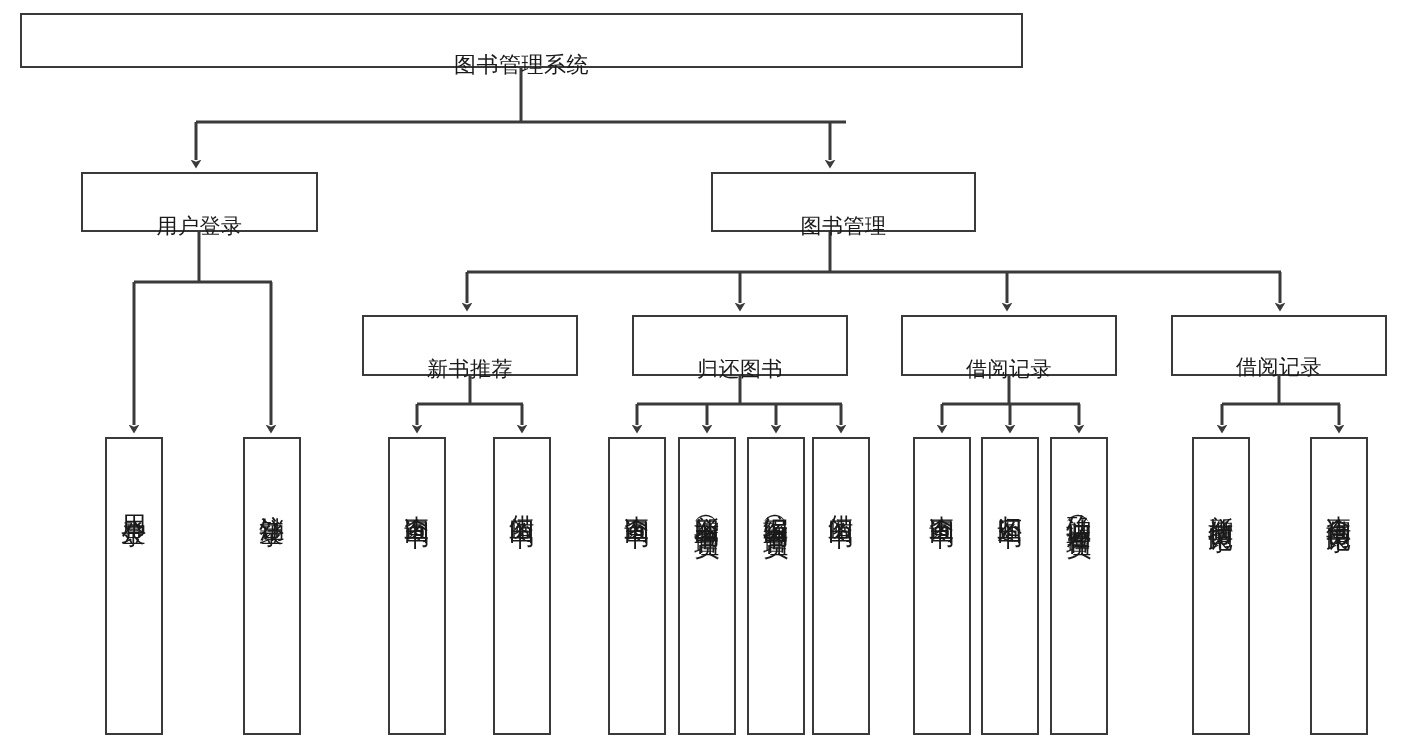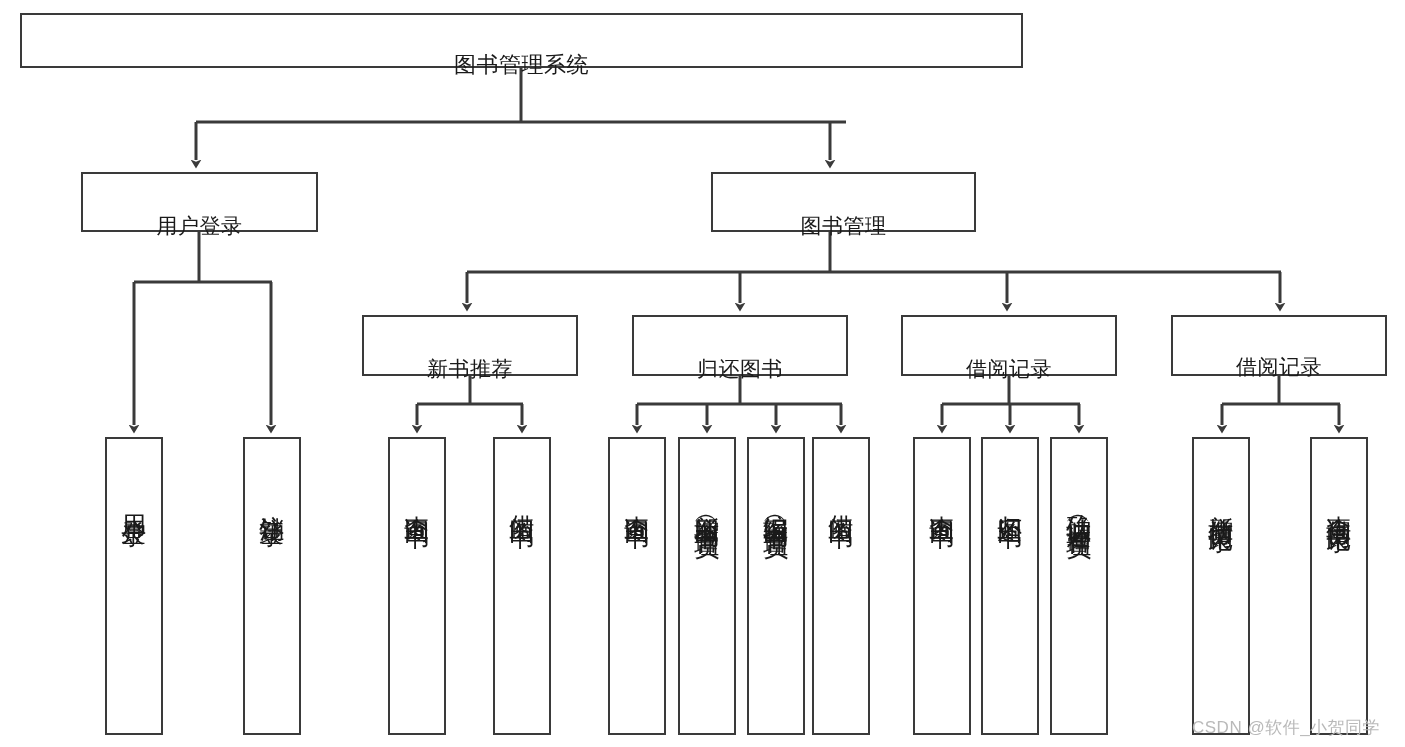--- a/index.html
+++ b/index.html
@@ -199,15 +199,14 @@
   </div>
 
   <div class="node vert" style="left:1192px;top:437px;width:58px;height:298px;">
     <span class="lbl">新增借阅记录</span>
   </div>
 
   <div class="node vert" style="left:1310px;top:437px;width:58px;height:298px;">
     <span class="lbl">查询借阅记录</span>
   </div>
 
-  <div class="watermark" style="left:1192px;top:716px;">CSDN @软件_小贺同学</div>
 
 </div>
 
 </body></html>

